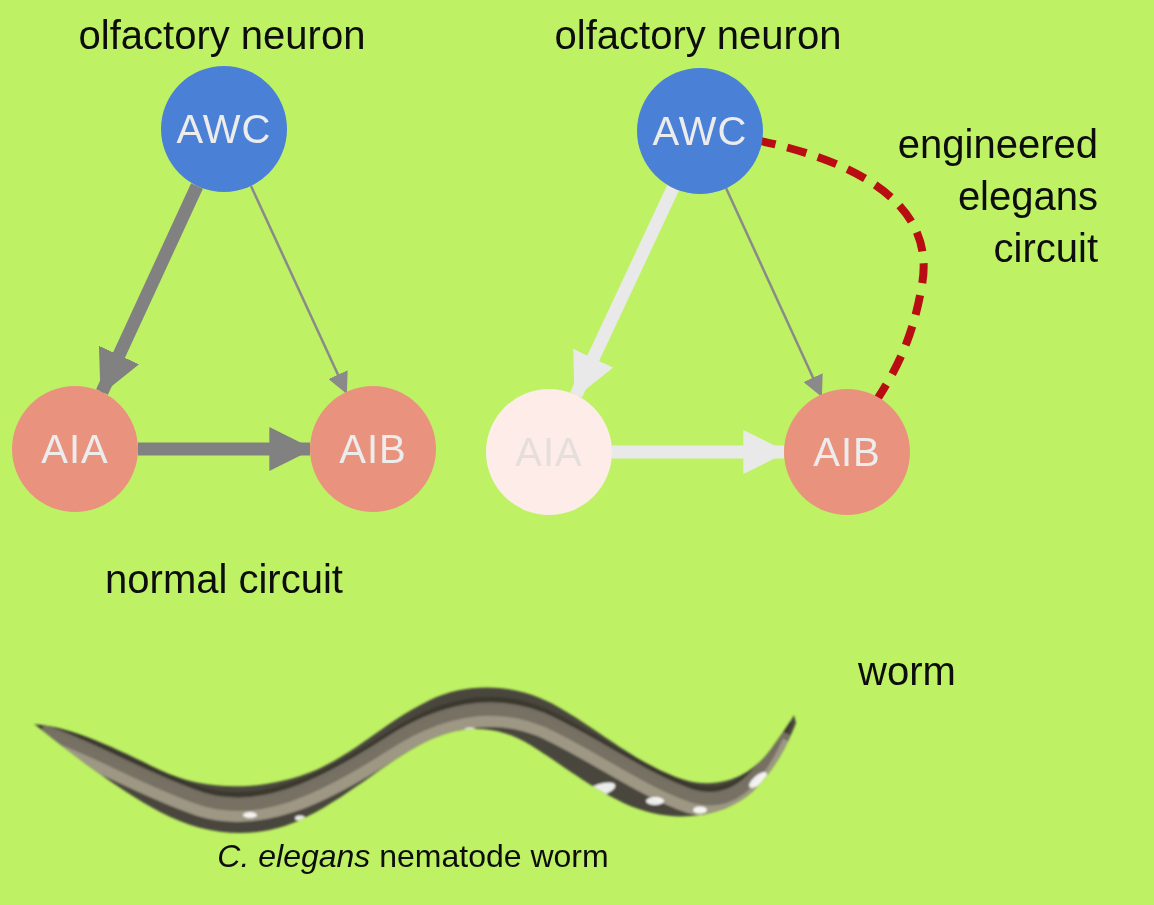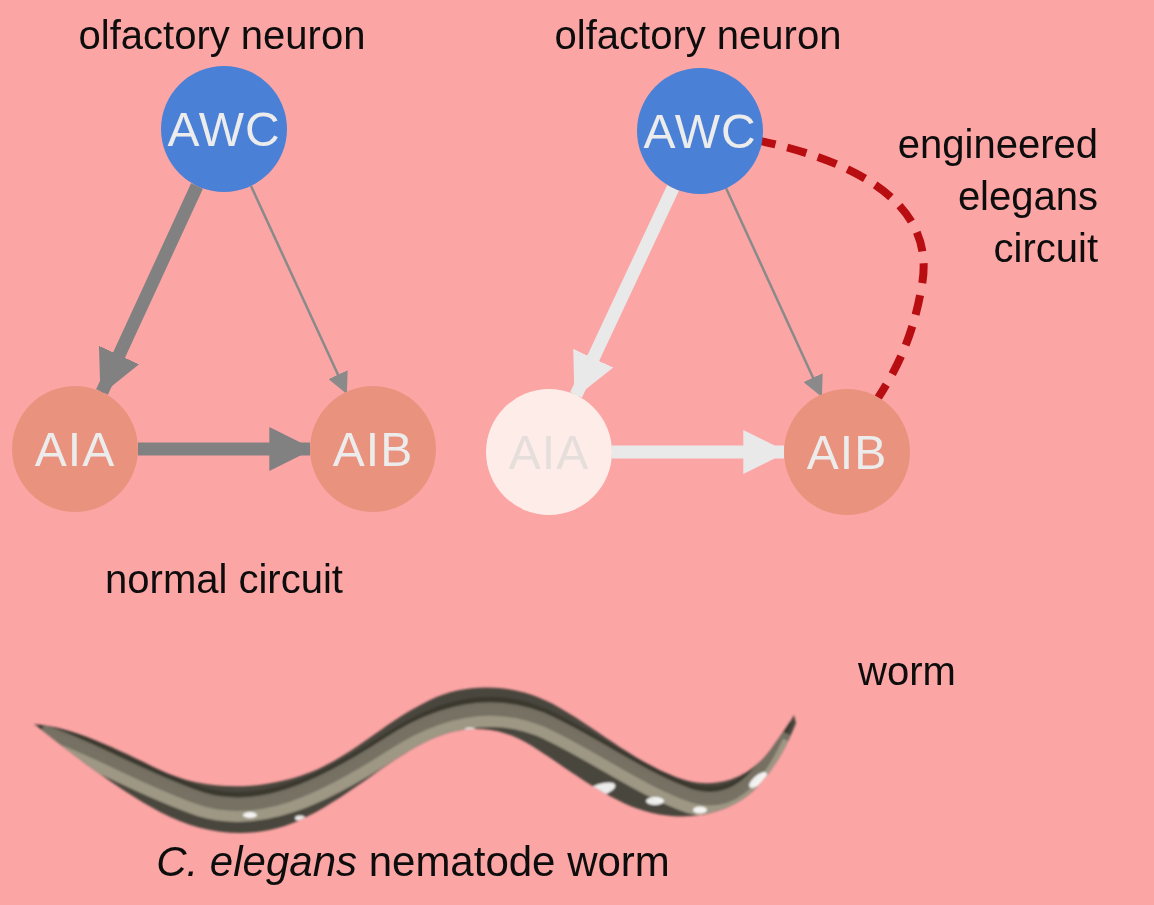--- a/index.html
+++ b/index.html
@@ -1,38 +1,38 @@
 <!DOCTYPE html>
 <html><head>
 <meta charset="utf-8">
 <style>
   html,body{margin:0;padding:0;background:#ffffff;}
   #figure{
     position:relative;
     width:1154px;height:905px;
-    background:#fca5a5;
+    background:#bef264;
     font-family:"Liberation Sans", sans-serif;
     overflow:hidden;
   }
   .layer{position:absolute;inset:0;}
   .svg-canvas{position:absolute;left:0;top:0;}
   .diagram-label{
     position:absolute;
     color:#0d0d0d;
     font-size:40px;
     line-height:1.15;
     white-space:nowrap;
   }
   .centered{transform:translateX(-50%);}
   .node{
     position:absolute;
     width:126px;height:126px;
     border-radius:50%;
     display:flex;align-items:center;justify-content:center;
-    font-size:48px;
+    font-size:40px;
     color:#ececec;
     letter-spacing:1px;
   }
   .node-blue{background:#4a80d6;}
   .node-salmon{background:#e9937f;}
   .node-faded{background:#fdece8;color:#e6dedb;}
   
   #n-awc{left:161px;top:66px;}
   #n-aia{left:12px;top:386px;}
   #n-aib{left:310px;top:386px;}
@@ -49,21 +49,21 @@
     position:absolute;
     right:56px;top:118px;
     text-align:right;
     color:#0d0d0d;
     font-size:40px;
     line-height:52px;
     white-space:nowrap;
     margin-left:40px;
   }
   #odor-label{left:858px;top:648px;}
-  #worm-caption{left:413px;top:838px;font-size:42px;}
+  #worm-caption{left:413px;top:838px;font-size:32px;}
   #worm-caption .it{font-style:italic;}
 </style>
 </head>
 <body>
 
 <div id="figure">
 
   <svg class="svg-canvas" width="1154" height="905" viewBox="0 0 1154 905">
     <defs>
       <marker id="ah-big-gray" viewBox="0 0 10 10" refX="9.2" refY="5" markerWidth="3.4" markerHeight="3.8" orient="auto">

